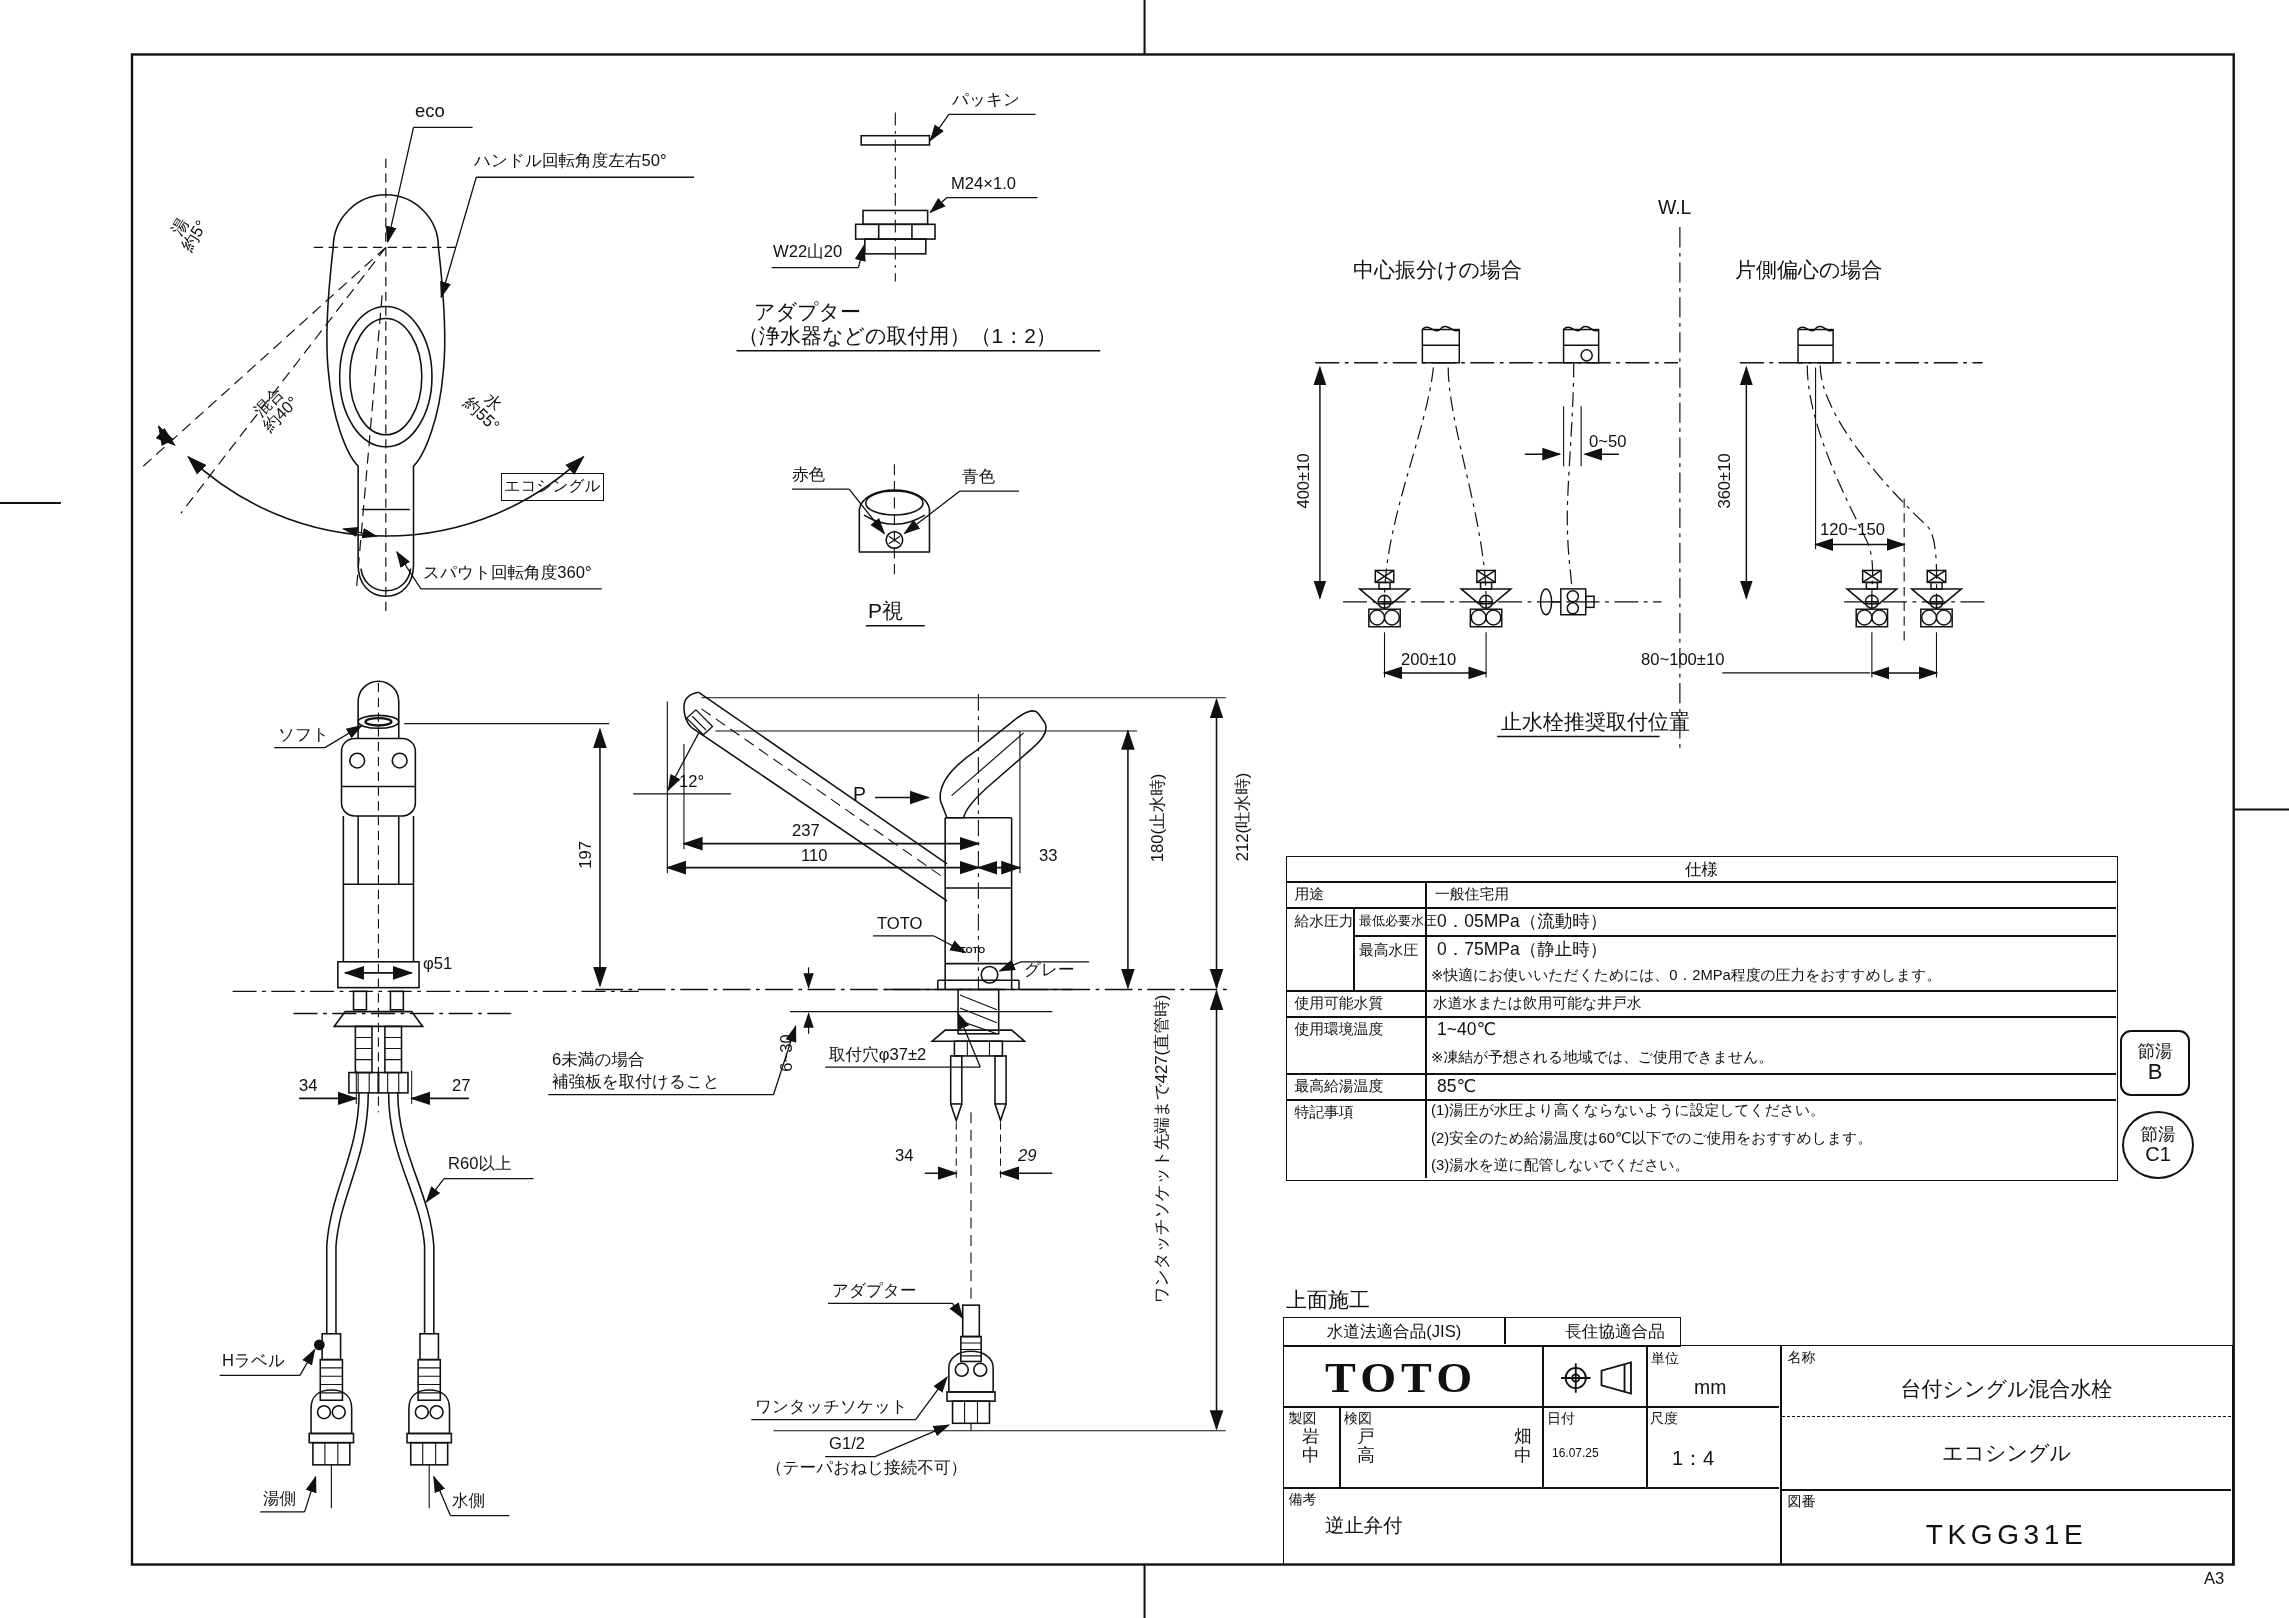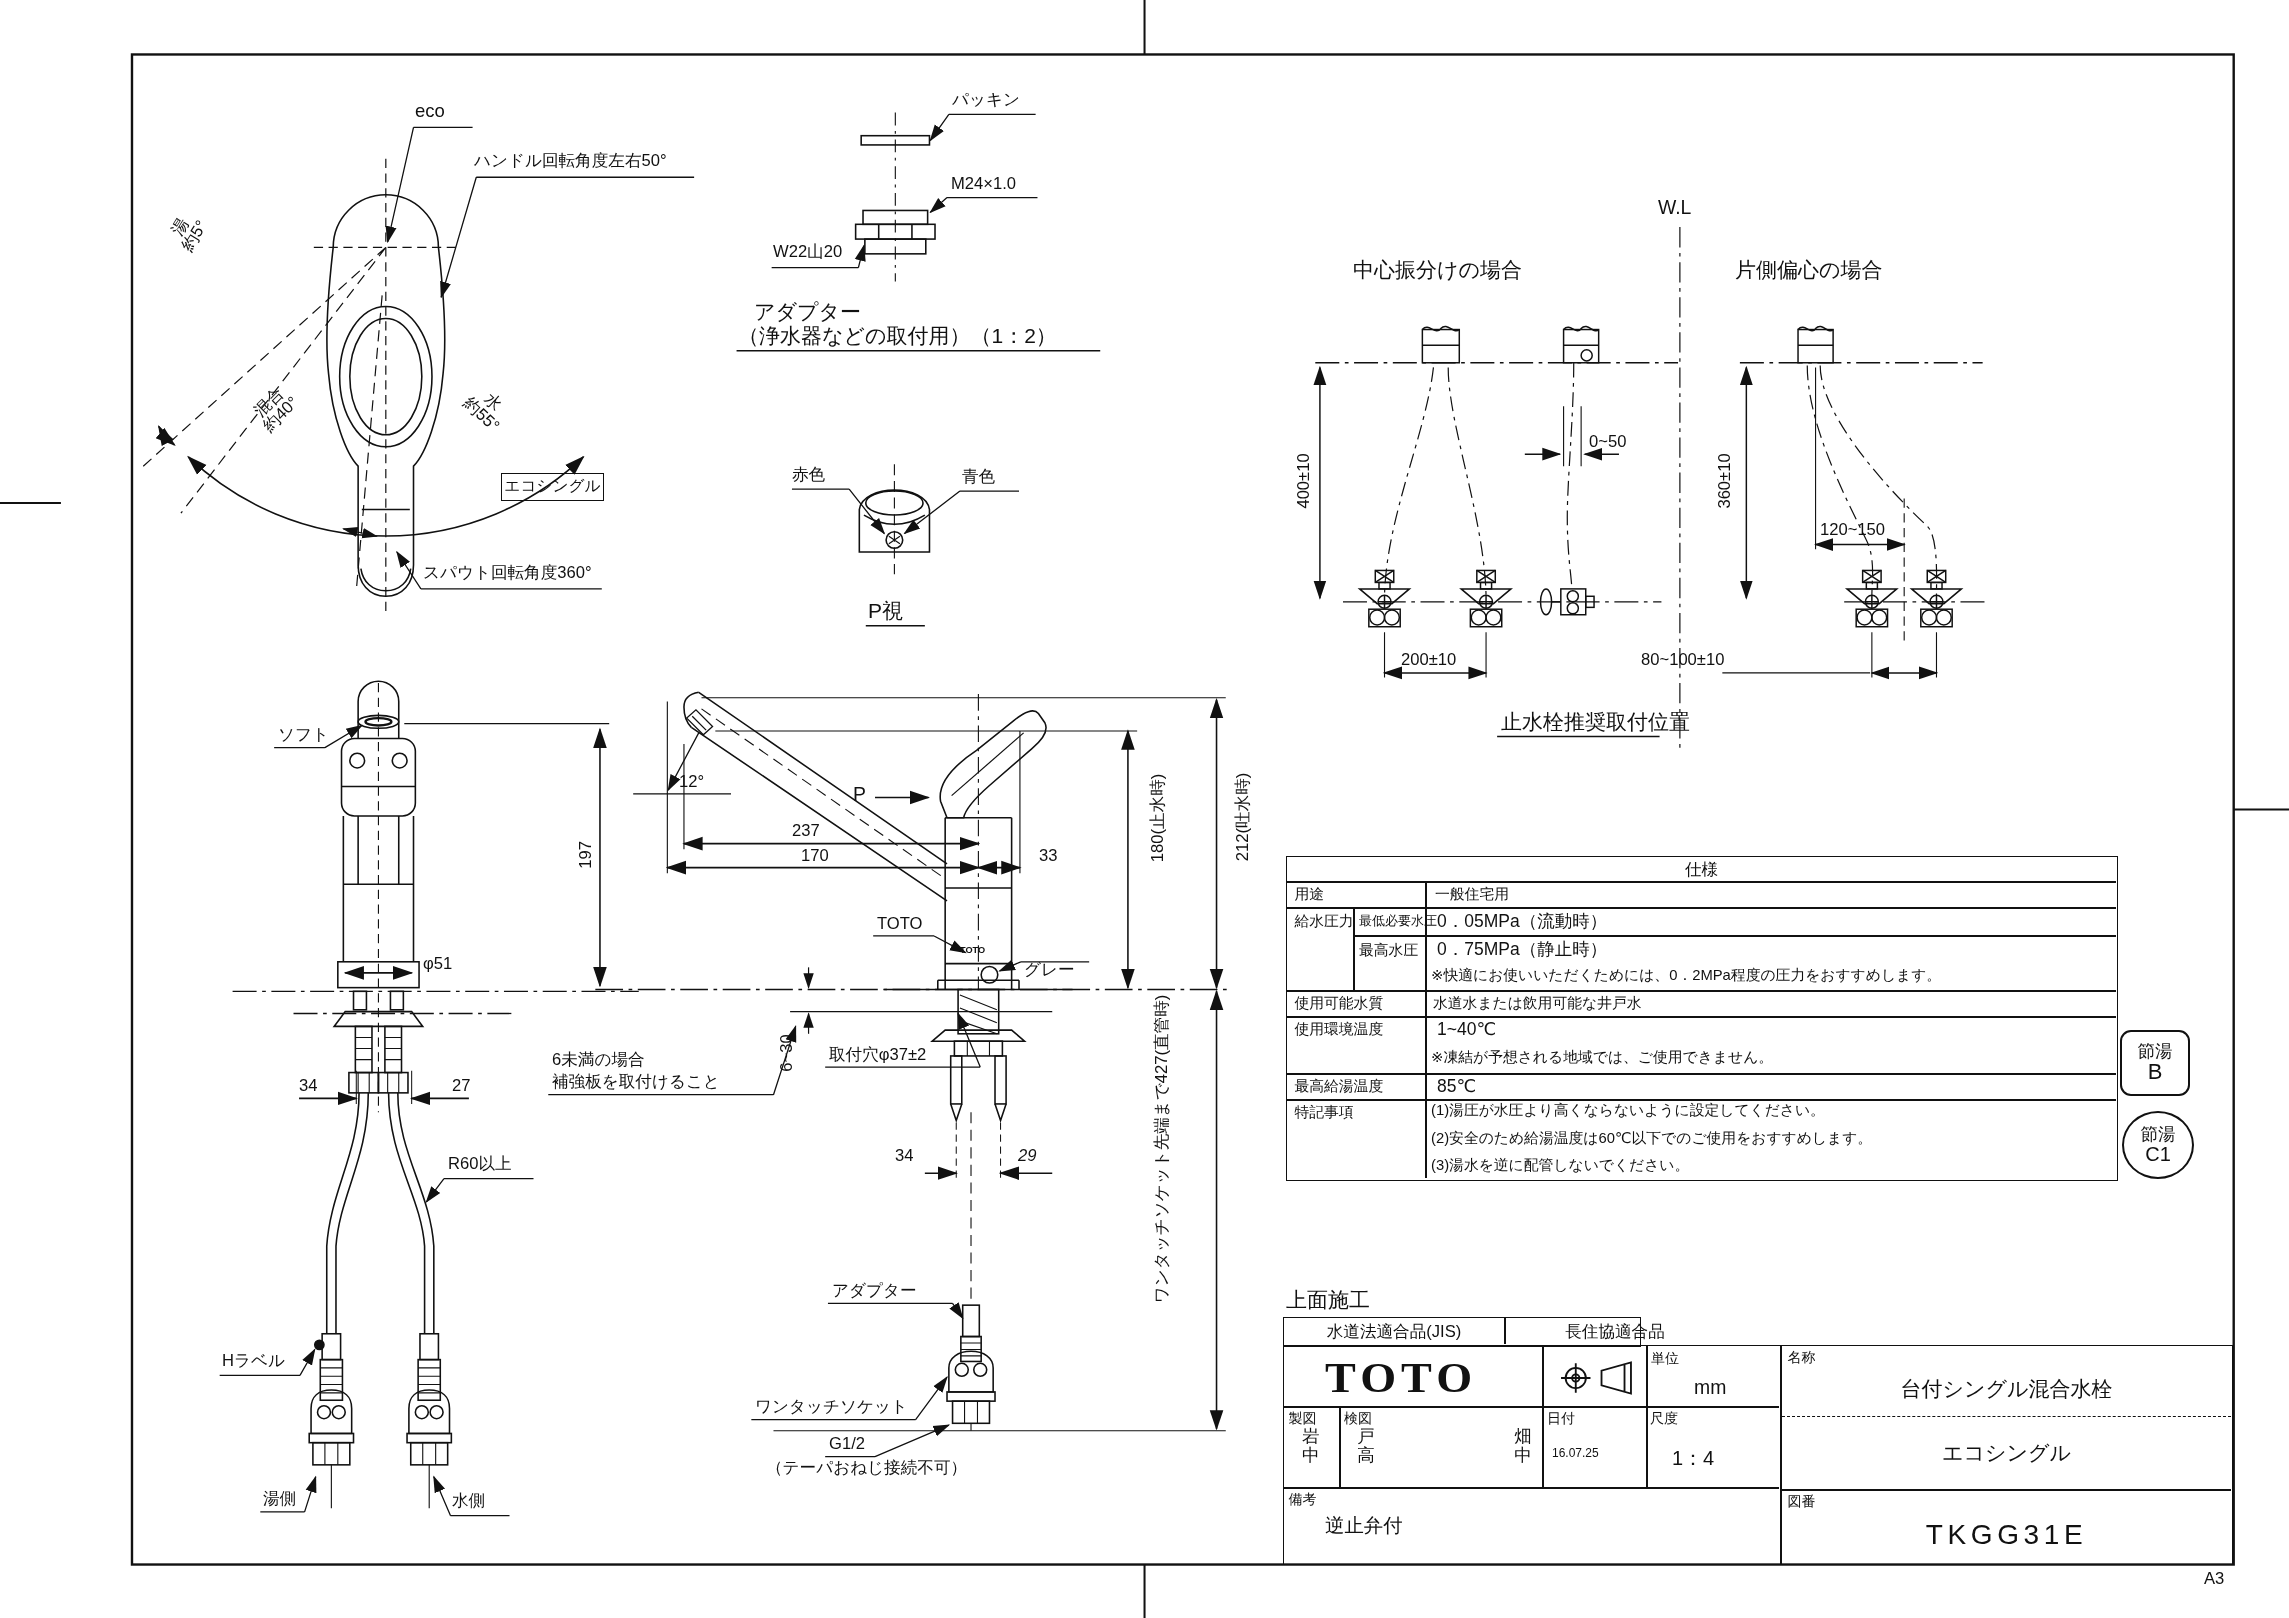--- a/index.html
+++ b/index.html
@@ -297,21 +297,21 @@
 <div class="lbl" style="left:299px;top:1076px;">34</div>
 <div class="lbl" style="left:452px;top:1076px;">27</div>
 <div class="lbl" style="left:448px;top:1154px;">R60以上</div>
 <div class="lbl" style="left:222px;top:1351px;">Hラベル</div>
 <div class="lbl" style="left:263px;top:1489px;">湯側</div>
 <div class="lbl" style="left:452px;top:1491px;">水側</div>
 
 <div class="lbl" style="left:679px;top:772px;">12°</div>
 <div class="lbl" style="left:853px;top:783px;font-size:19.4px;">P</div>
 <div class="lbl" style="left:792px;top:821px;">237</div>
-<div class="lbl" style="left:801px;top:846px;">170</div>
+<div class="lbl" style="left:801px;top:846px;">110</div>
 <div class="lbl" style="left:1039px;top:846px;">33</div>
 <div class="lbl ctr" style="left:1065px;top:808px;width:185px;transform:rotate(-90deg);">180(止水時)</div>
 <div class="lbl ctr" style="left:1150px;top:807px;width:185px;transform:rotate(-90deg);">212(吐水時)</div>
 <div class="lbl ctr" style="left:949px;top:1139px;width:425px;transform:rotate(-90deg);">ワンタッチソケット先端まで427(直管時)</div>
 <div class="lbl" style="left:877px;top:914px;">TOTO</div>
 <div class="lbl" style="left:960px;top:945px;font-size:9.2px;font-weight:bold;">TOTO</div>
 <div class="lbl" style="left:1024px;top:940px;margin-top:20px;">グレー</div>
 <div class="lbl" style="left:829px;top:1045px;">取付穴φ37±2</div>
 <div class="lbl ctr" style="left:745px;top:1043px;width:83px;transform:rotate(-90deg);">6~30</div>
 <div class="lbl" style="left:552px;top:1050px;">6未満の場合</div>
@@ -359,21 +359,21 @@
   <div>節湯</div>
   <div style="font-size:22px;">B</div>
 </div>
 <div class="badge" style="left:2122px;top:1111px;width:72px;height:68px;border-radius:50%;">
   <div>節湯</div>
   <div style="font-size:20px;">C1</div>
 </div>
 
 <div class="lbl big" style="left:1286px;top:1287px;">上面施工</div>
 
-<div class="box" style="left:1283px;top:1317px;width:358px;height:29.5px;">
+<div class="box" style="left:1283px;top:1317px;width:398px;height:29.5px;">
   <div class="vl" style="left:220px;top:0;height:26px;"></div>
   <div class="lbl ctr" style="left:0;top:3.7px;width:220px;font-size:16.6px;">水道法適合品(JIS)</div>
   <div class="lbl ctr" style="left:220px;top:3.7px;width:222px;font-size:16.6px;">長住協適合品</div>
 </div>
 
 <div class="box" style="left:1283px;top:1345px;width:498px;height:220px;">
   <div class="hl" style="left:0;top:60px;width:495px;"></div>
   <div class="hl" style="left:0;top:141px;width:495px;"></div>
   <div class="vl" style="left:258px;top:0;height:141px;"></div>
   <div class="vl" style="left:362px;top:0;height:141px;"></div>

